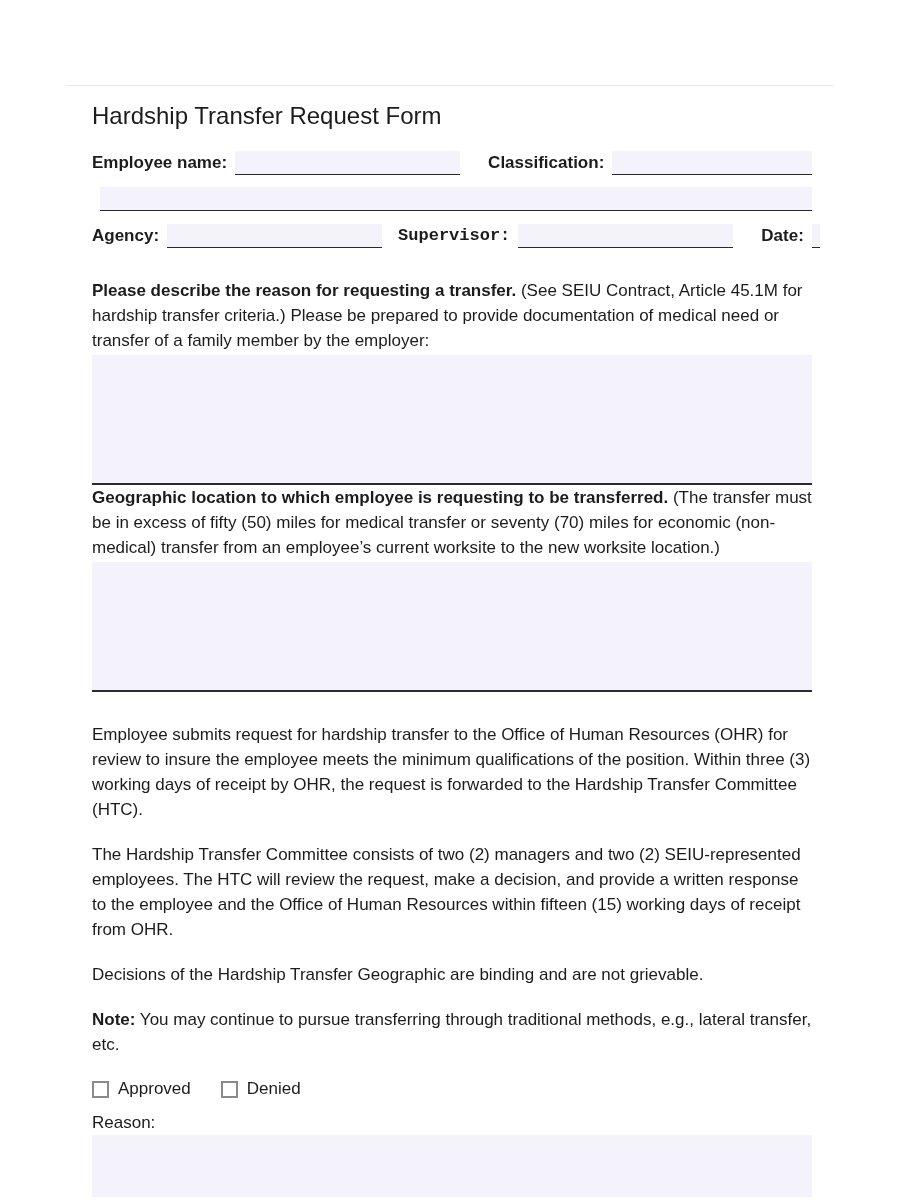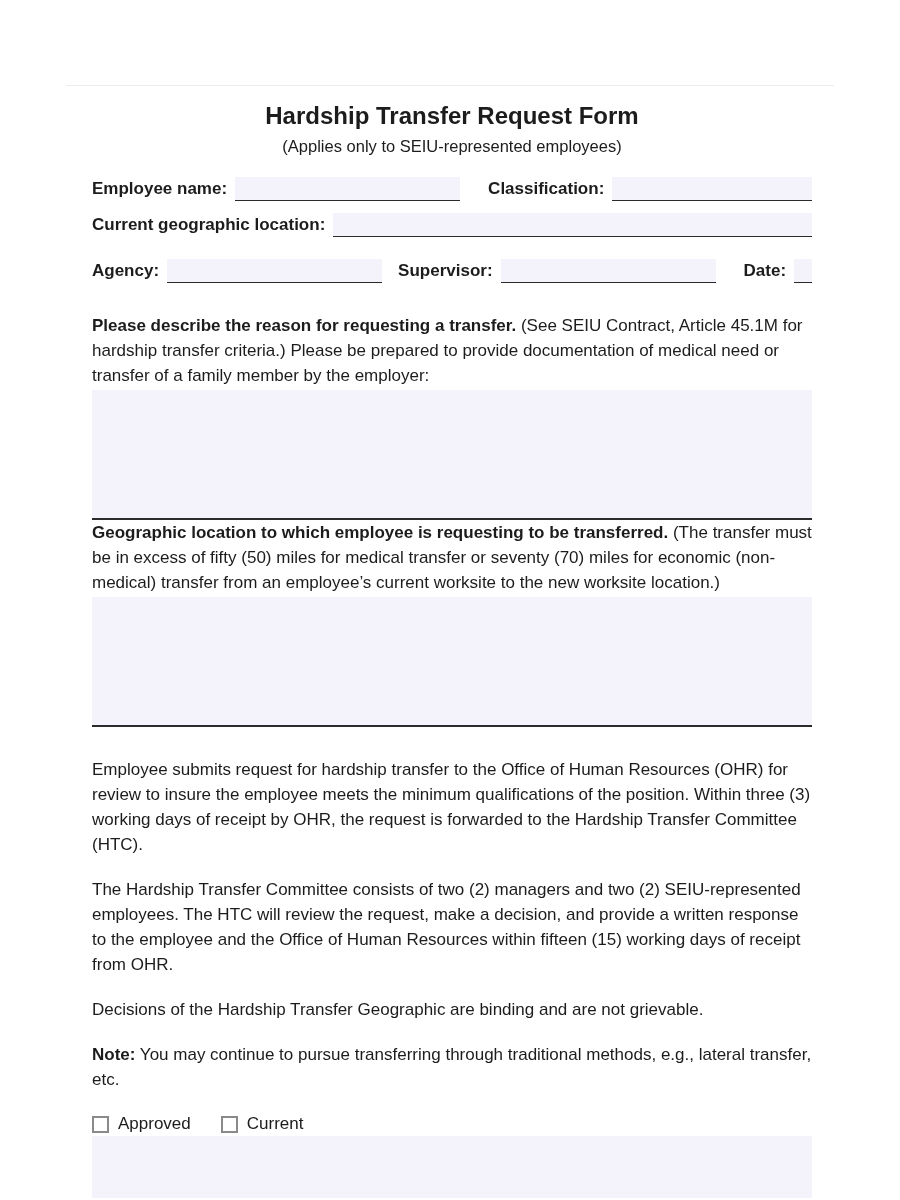--- a/index.html
+++ b/index.html
@@ -11,21 +11,21 @@
     position: relative;
     overflow: hidden;
   }
   .top-rule {
     position: absolute; left: 66px; right: 66px; top: 85px;
     height: 1px; background: #ececec;
   }
   .content {
     position: absolute; left: 92px; right: 88px; top: 102px;
   }
-  .title { text-align: center; font-weight: bold; font-size: 24px; }
+  .title { text-align: left; font-weight: normal; font-size: 24px; }
   .subtitle { text-align: center; font-size: 16.5px; margin-top: 7px; }
 
   .field-row { display: flex; align-items: flex-end; margin-top: 21px; }
   .lbl { font-weight: bold; font-size: 17px; white-space: nowrap; line-height: 24px; }
   .fld {
     height: 24px;
     background: #f4f3fb;
     border: none;
     border-bottom: 1.5px solid #2a2a2a;
     font-family: inherit; font-size: 16px;
@@ -73,38 +73,36 @@
   .reason-label { font-size: 17px; margin-top: 14px; }
 </style>
 </head>
 <body>
 
 <div class="top-rule"></div>
 
 <div class="content">
 
   <div class="title">Hardship Transfer Request Form</div>
-  <div class="subtitle">(Applies only to SEIU-represented employees)</div>
 
   <div class="field-row" style="">
     <span class="lbl">Employee name:</span>
     <input class="fld ml8" style="flex: 0 0 225px;" type="text" value="">
     <span class="lbl ml20" style="margin-left:28px;">Classification:</span>
     <input class="fld ml8 grow" type="text" value="" style="">
   </div>
 
   <div class="field-row" style="margin-top:12px;">
-    <span class="lbl">Current geographic location:</span>
     <input class="fld ml8 grow" type="text" value="" style="">
   </div>
 
-  <div class="field-row" style="margin-top:22px;">
+  <div class="field-row" style="margin-top:13px;">
     <span class="lbl">Agency:</span>
     <input class="fld ml8" style="flex: 0 0 150px;" type="text" value="">
-    <span class="lbl" style="margin-left:16px;">Supervisor:</span>
+    <span class="lbl" style="margin-left:16px;font-family:Liberation Mono, monospace;">Supervisor:</span>
     <input class="fld ml8" style="flex: 0 0 200px;" type="text" value="">
     <span class="lbl" style="margin-left:16px;padding-left:12px;">Date:</span>
     <input class="fld ml8 grow" type="text" value="" style="">
   </div>
 
   <p class="para mt30">
     <b>Please describe the reason for requesting a transfer.</b><span> (See SEIU Contract, Article 45.1M for hardship transfer criteria.) Please be prepared to provide documentation of medical need or transfer of a family member by the employer:</span>
   </p>
   <textarea class="bigbox" style=""></textarea>
 
@@ -121,19 +119,20 @@
     <b>Note:</b><span> You may continue to pursue transferring through traditional methods, e.g., lateral transfer, etc.</span>
   </p>
 
   <div class="check-row">
     <div class="check-item">
       <span class="checkbox"></span>
       <span class="check-label">Approved</span>
     </div>
     <div class="check-item">
       <span class="checkbox"></span>
-      <span class="check-label">Current</span>
+      <span class="check-label">Denied</span>
     </div>
   </div>
 
+  <div class="reason-label">Reason:</div>
   <textarea class="bigbox bottom" style=""></textarea>
 
 </div>
 
 </body></html>

